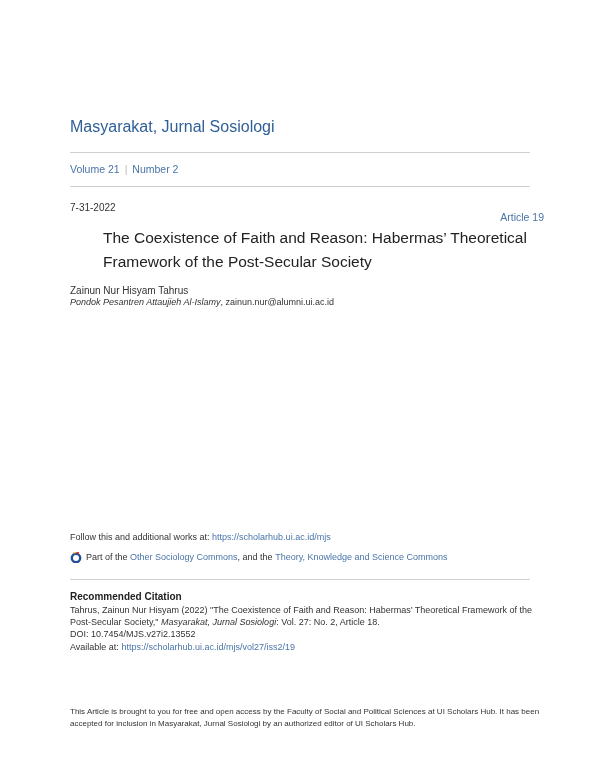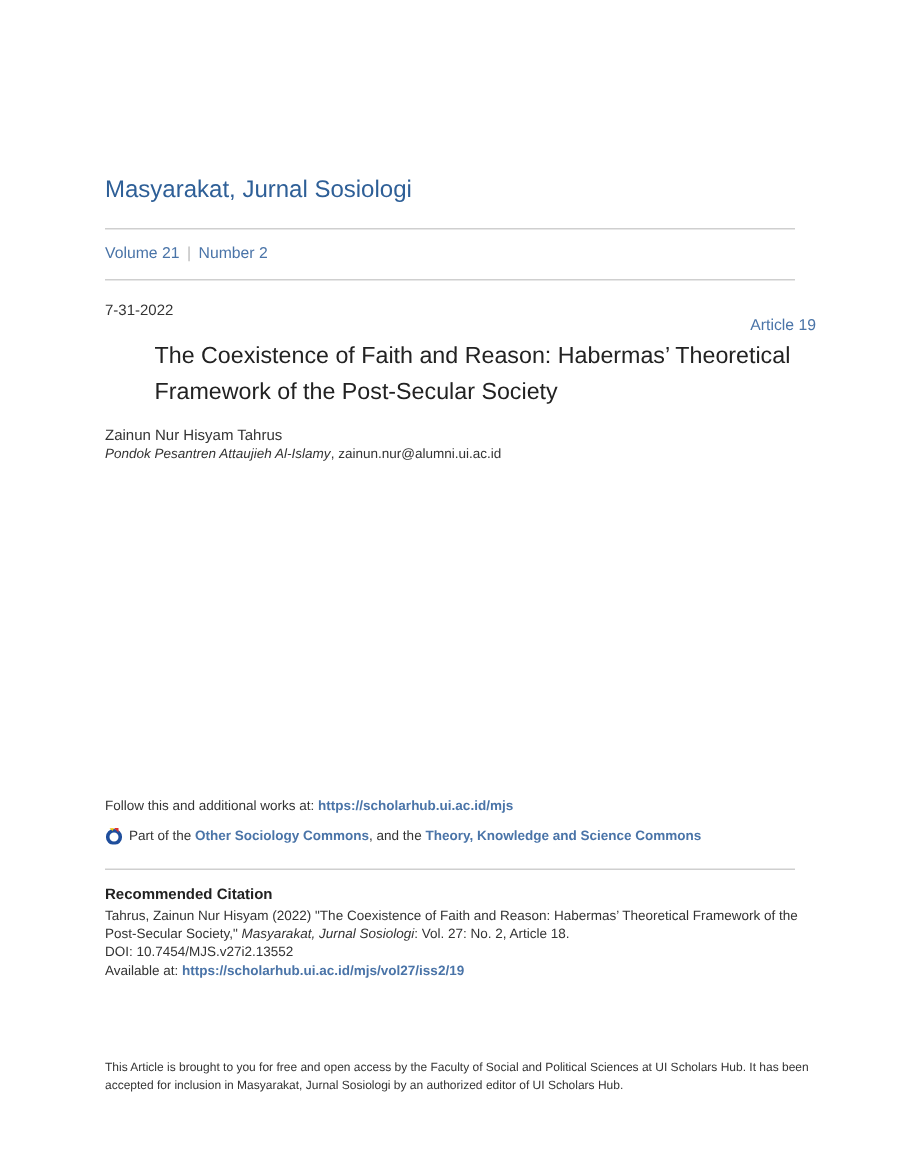--- a/index.html
+++ b/index.html
@@ -10,21 +10,21 @@
   .hr { position: absolute; left: 70px; width: 460px; height: 1px; background: #cfcfcf; }
   .meta-left { left: 70px; top: 163px; font-size: 10.5px; color: #4a74a8; }
   .meta-left .sep { color: #bbb; margin: 0 5px; }
   .meta-right { right: 56px; top: 163px; font-size: 10.5px; color: #4a74a8; margin-top: 48px; }
   .date { left: 70px; top: 202px; font-size: 10px; color: #333; }
   .title { left: 70px; top: 226px; width: 470px; font-size: 15.5px; line-height: 24px; color: #222; margin-left: 33px; }
   .author { left: 70px; top: 285px; font-size: 10px; color: #333; text-align: right; }
   .affil { left: 70px; top: 297px; font-size: 9px; color: #333; }
   .affil i { font-style: italic; text-align: center; }
   .follow { left: 70px; top: 532px; font-size: 9px; color: #333; }
-  .link { color: #4a74a8; font-weight: bold; }
+  .link { color: #4a74a8; }
   .partof { left: 70px; top: 551px; font-size: 9px; color: #333; display: flex; align-items: center; }
   .partof svg { margin-right: 4px; }
   .rec-head { left: 70px; top: 591px; font-size: 10px; color: #222; font-weight: bold; }
   .rec-body { left: 70px; top: 604px; width: 470px; font-size: 9px; line-height: 12.2px; color: #333; }
   .rec-body i { font-style: italic; }
   .footer { left: 70px; top: 706px; width: 470px; font-size: 8px; line-height: 11.5px; color: #333; }
 </style>
 </head>
 <body>
 

